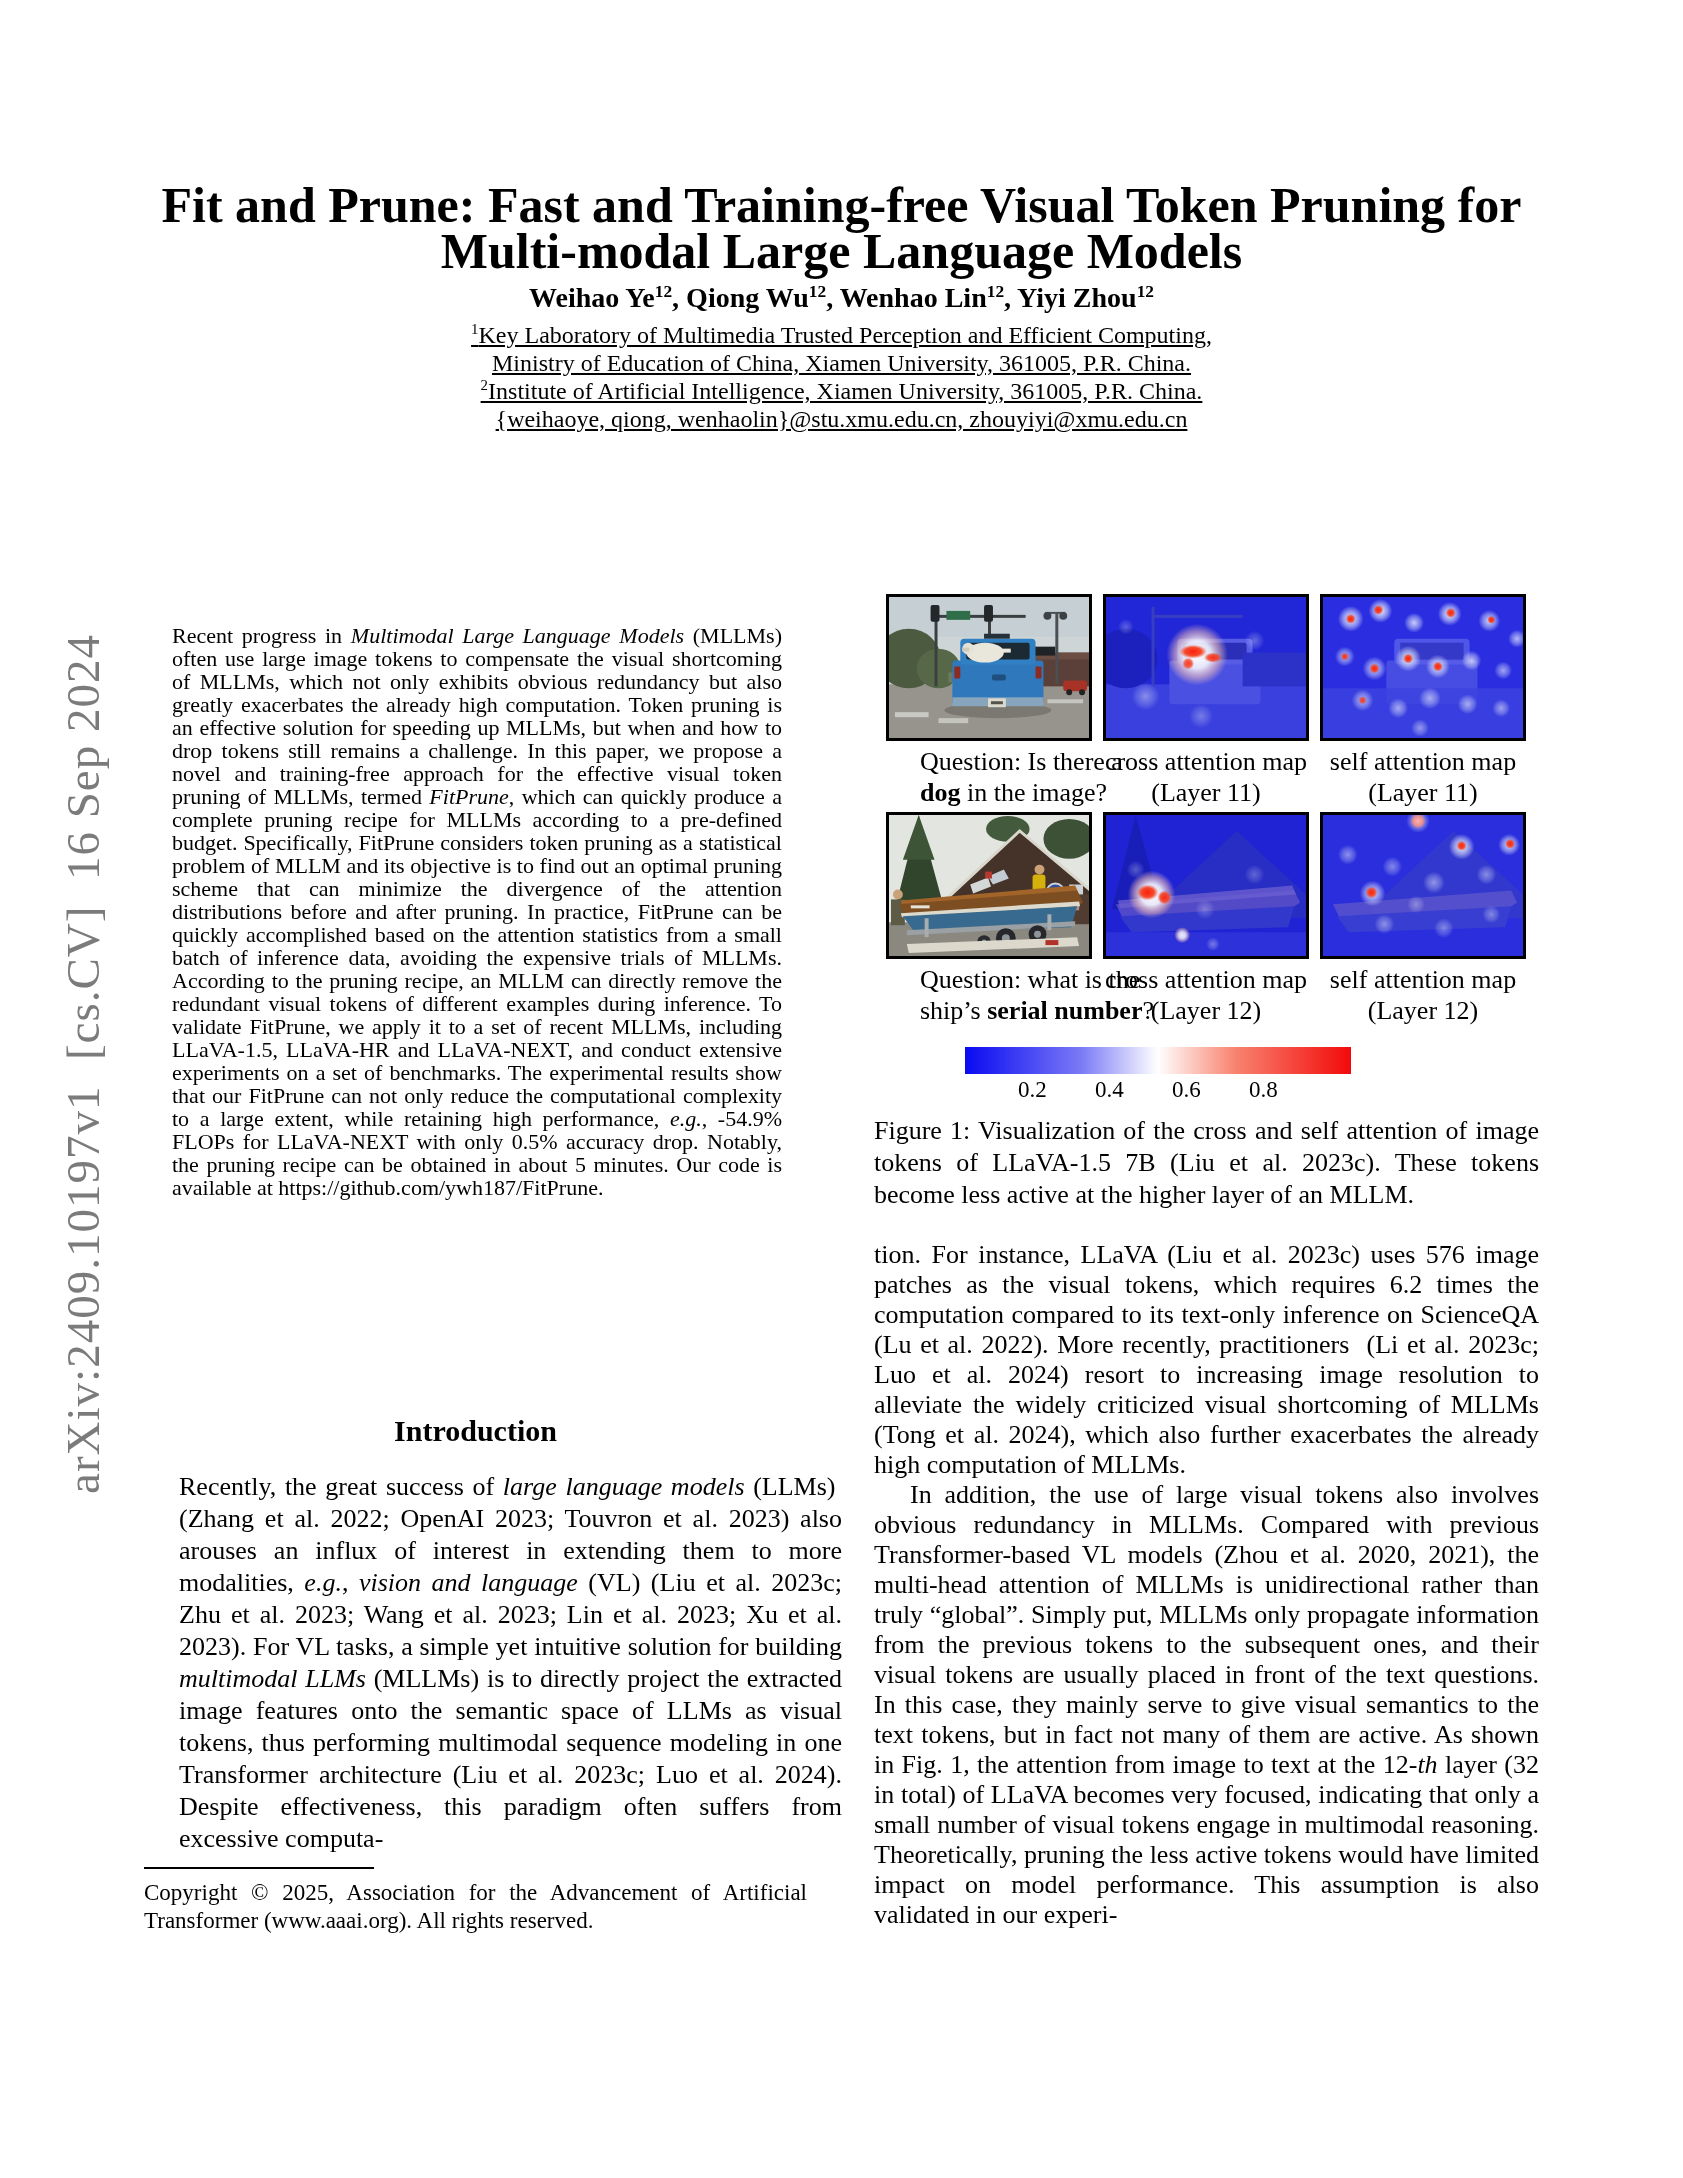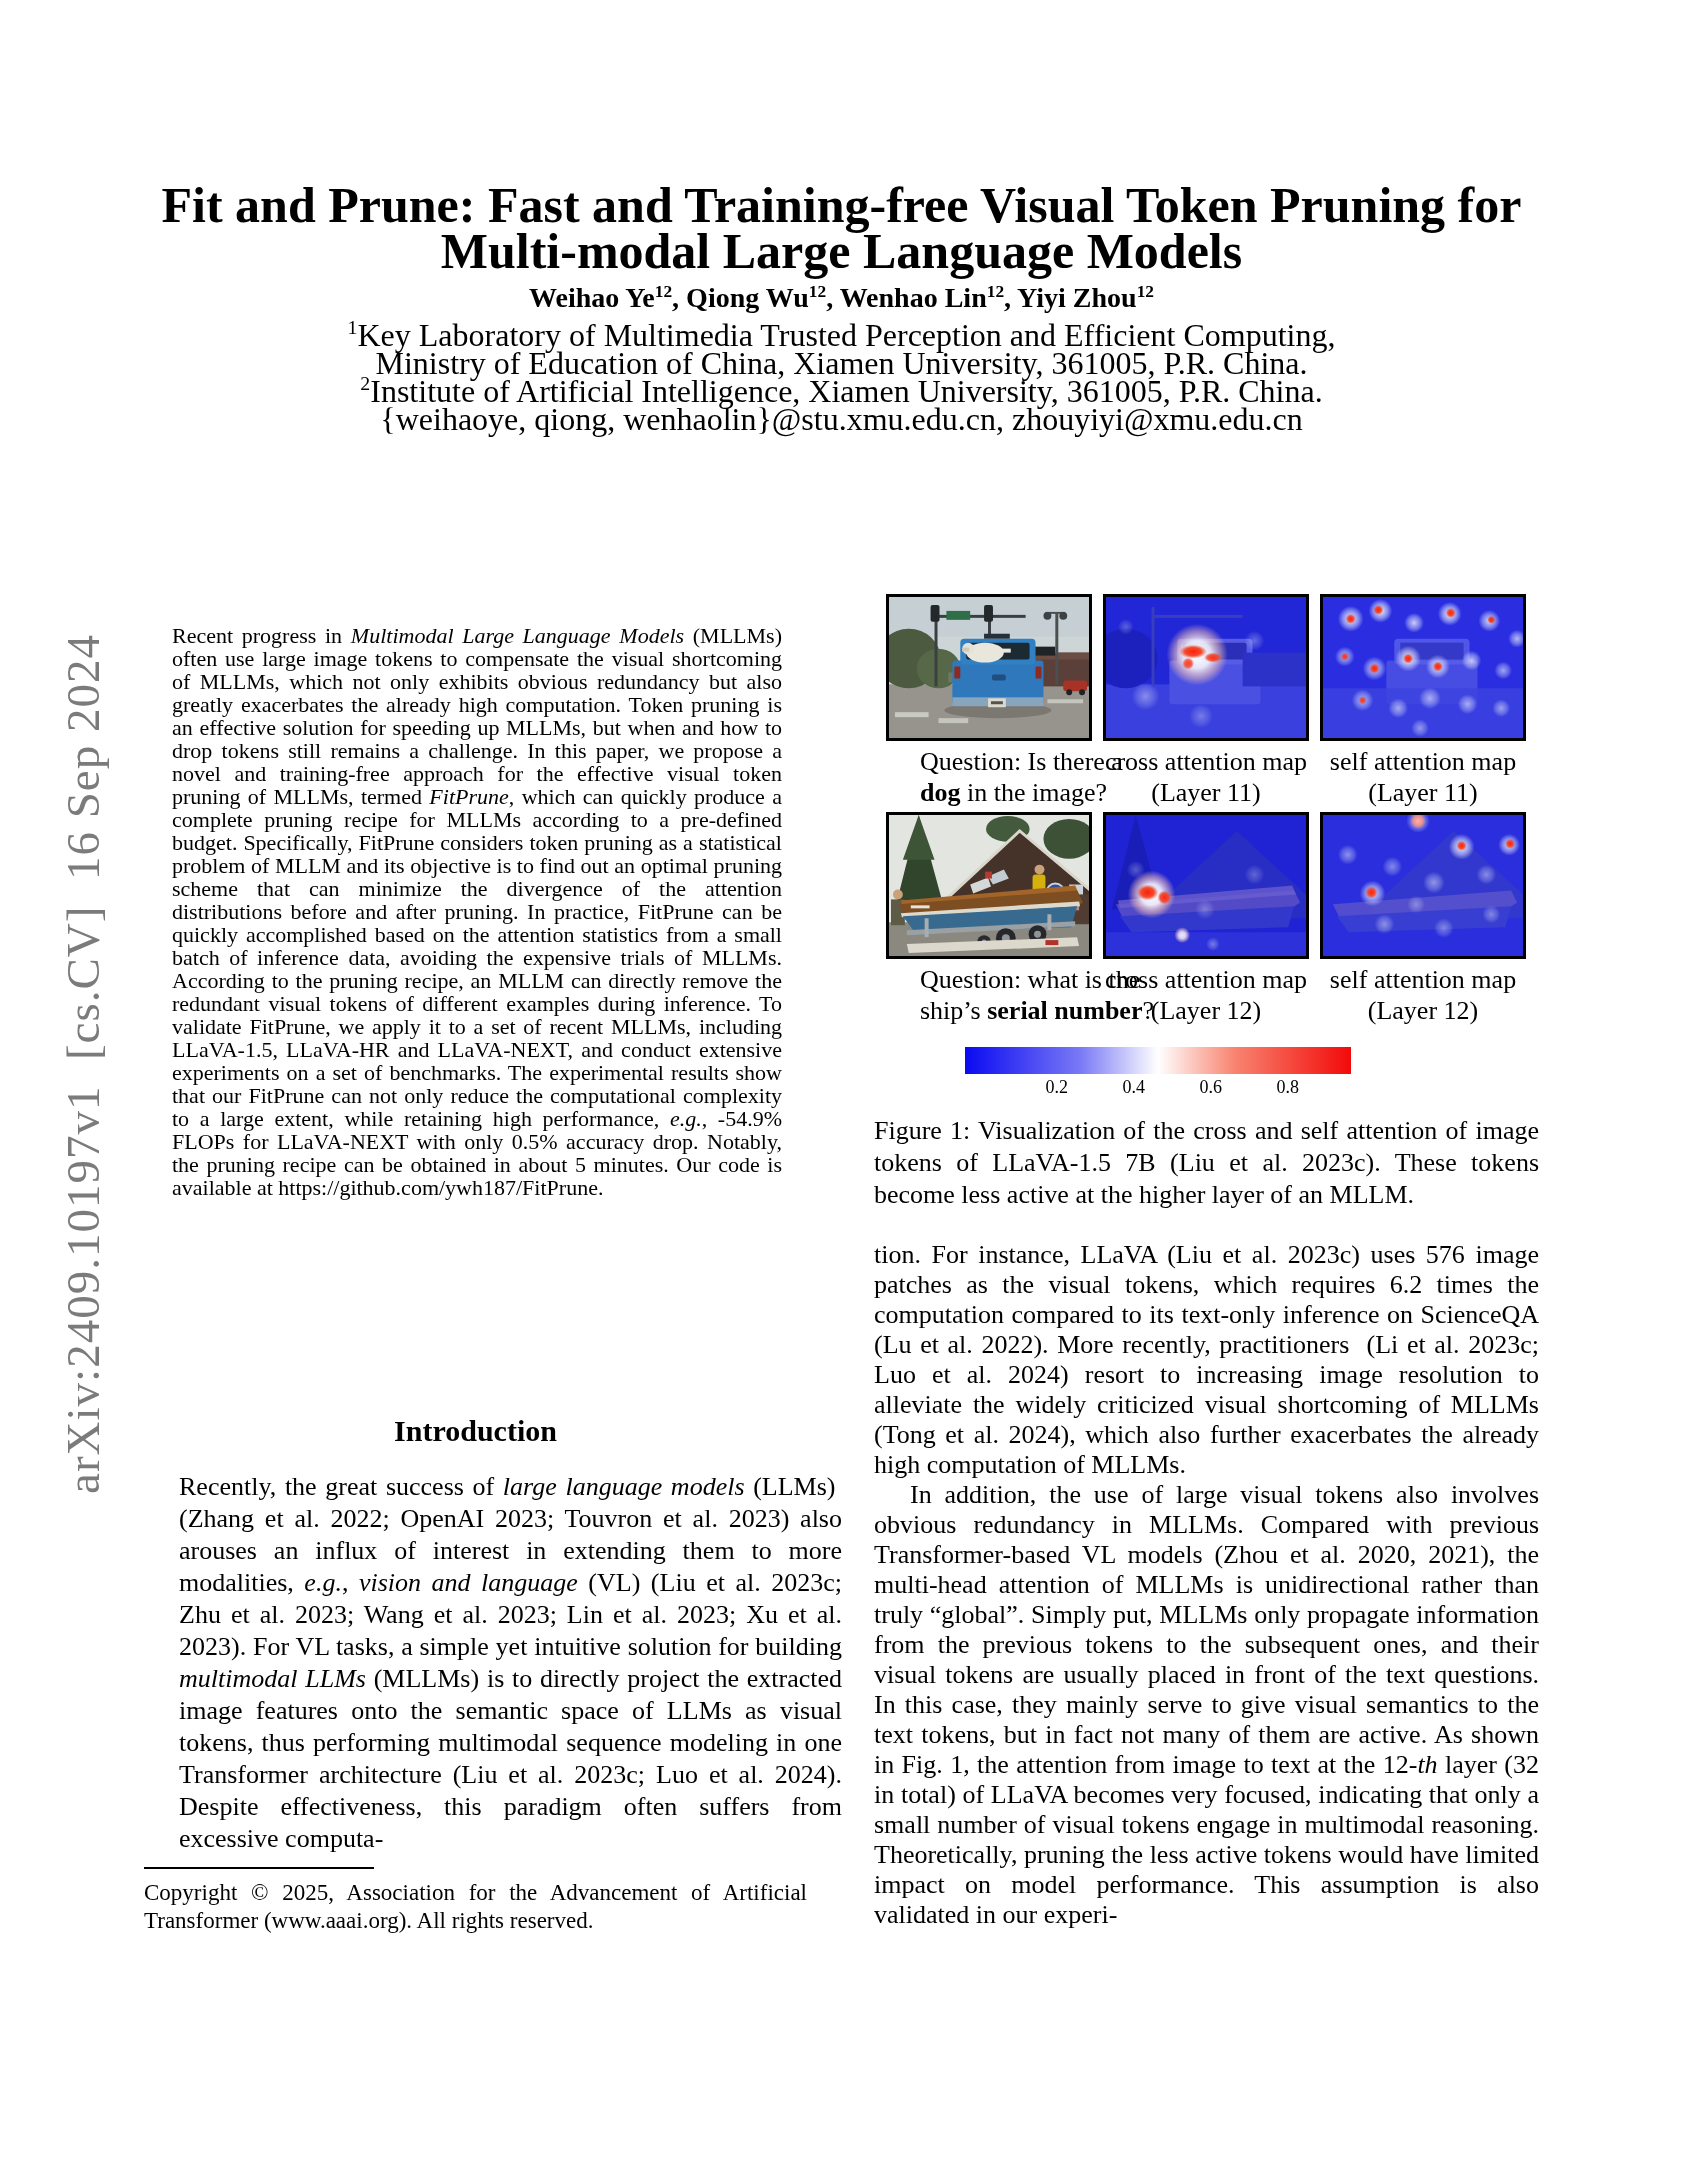--- a/index.html
+++ b/index.html
@@ -12,21 +12,21 @@
   
   .arxiv-watermark{
     position:absolute;left:83px;top:1064px;
     transform:translate(-50%,-50%) rotate(-90deg);
     white-space:pre;font-size:47px;letter-spacing:1px;color:#7b7b7b;
   }
   
   #title-block{position:absolute;top:182px;left:0;width:1683px;text-align:center;}
   .paper-title{font-size:50px;font-weight:bold;line-height:46px;margin:0;}
   .authors{margin-top:8px;font-size:28px;font-weight:bold;}
-  .affiliations{margin-top:7px;font-size:32px;line-height:28px;}
+  .affiliations{margin-top:7px;font-size:24px;line-height:28px;text-decoration:underline;}
   
   #left-col{position:absolute;left:144px;top:0;width:663px;height:2178px;}
   #right-col{position:absolute;left:874px;top:0;width:665px;height:2178px;}
   .abstract-heading{position:absolute;top:574px;left:0;width:663px;text-align:center;
     font-size:27px;font-weight:bold;}
   .abstract-body{position:absolute;top:624px;left:28px;width:610px;
     font-size:22px;line-height:23px;text-align:justify;}
   .section-heading{position:absolute;top:1414px;left:0;width:663px;text-align:center;
     font-size:30px;font-weight:bold;}
   .intro-body{position:absolute;top:1471px;left:0;width:663px;
@@ -40,21 +40,21 @@
   .fig-row.r2{top:812px;}
   .fig-panel{width:200px;height:141px;border:3px solid #000;background:#2126d6;}
   .fig-panel svg{display:block;width:200px;height:141px;}
   .fig-label{position:absolute;font-size:26px;line-height:31px;}
   .fig-label.q{text-align:left;margin-left:40px;}
   .fig-label.c{text-align:center;}
   .lr1{top:746px;}
   .lr2{top:964px;}
   .colorbar{position:absolute;left:91px;top:1047px;width:386px;height:27px;
     background:linear-gradient(90deg,#0a0af2 0%,#7a7af6 30%,#ffffff 50%,#f8836f 70%,#f20a0a 100%);}
-  .cb-tick{position:absolute;top:1077px;width:50px;text-align:right;font-size:18px;}
+  .cb-tick{position:absolute;top:1077px;width:50px;text-align:left;font-size:23px;}
   .fig-caption{position:absolute;top:1115px;left:0;width:665px;
     font-size:26px;line-height:32px;text-align:justify;}
   .right-body{position:absolute;top:1240px;left:0;width:665px;
     font-size:26px;line-height:30px;text-align:justify;}
   .right-body p{margin:0;}
   .right-body p.indent{text-indent:36px;}
 </style>
 </head>
 <body>
 

